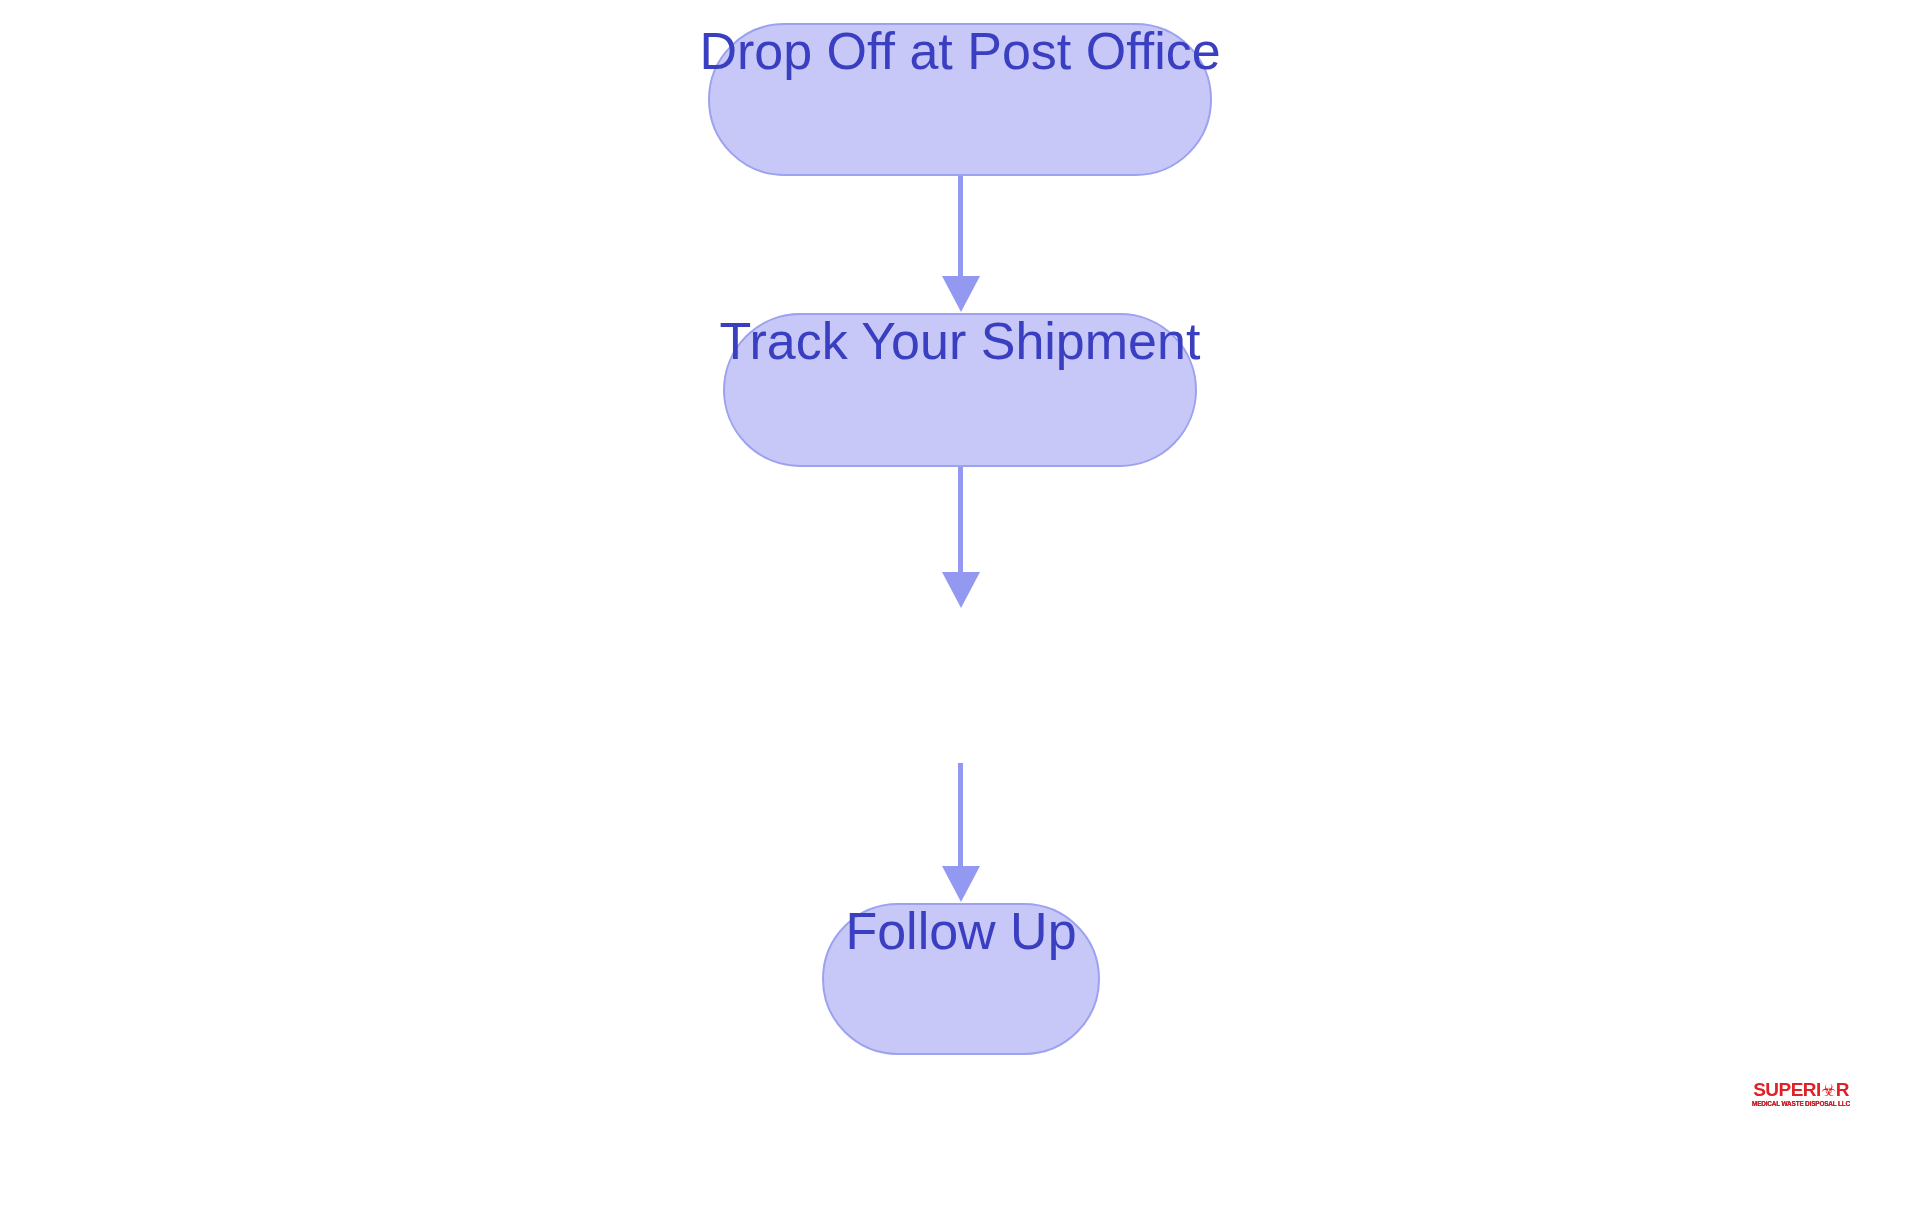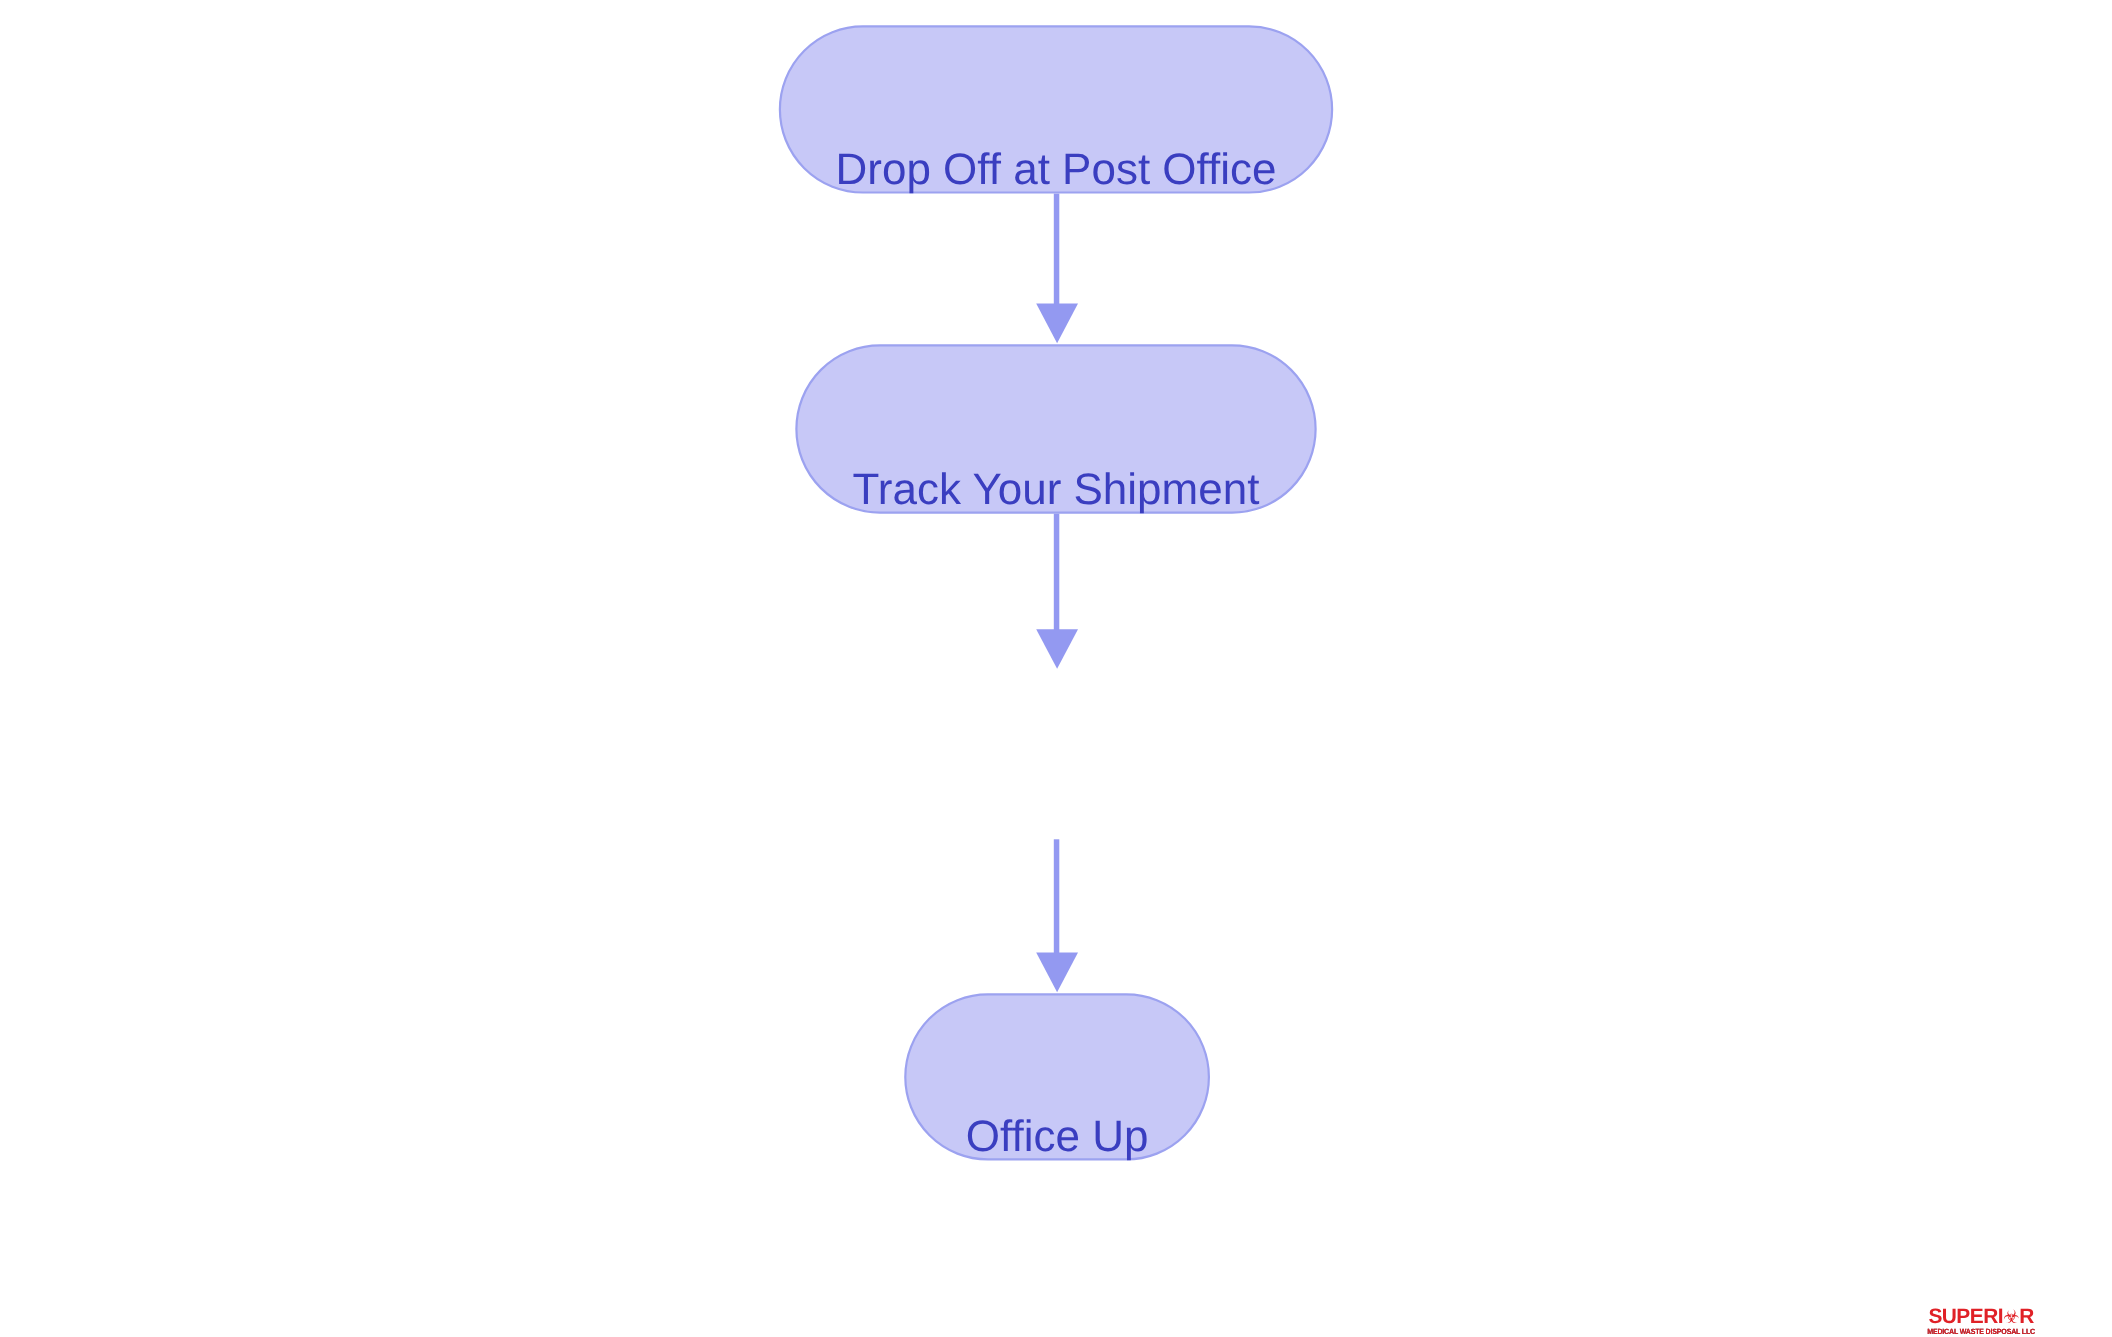--- a/index.html
+++ b/index.html
@@ -10,27 +10,27 @@
     position: relative;
     width: 1920px;
     height: 1215px;
     background: var(--bg, #ffffff);
     overflow: hidden;
   }
 
   .node {
     position: absolute;
     display: flex;
-    align-items: flex-end;
+    align-items: flex-start;
     justify-content: center;
     background: var(--node-fill, #c7c8f7);
     border: 2px solid var(--node-border, #9ca2f0);
     border-radius: 80px;
     color: var(--node-text, #3a3ec0);
-    font-size: 40px;
+    font-size: 52px;
     line-height: 1;
     white-space: nowrap;
     text-align: center;
   }
   .node-1 { left: 708px; top: 23px;  width: 504px; height: 153px; }
   .node-2 { left: 723px; top: 313px; width: 474px; height: 154px; }
   .node-3 { left: 703px; top: 608px; width: 514px; height: 155px; }
   .node-4 { left: 822px; top: 903px; width: 278px; height: 152px; }
 
   .connector-line {
@@ -52,21 +52,21 @@
     border-right: 19px solid transparent;
     border-top: 36px solid var(--arrow, #9399f1);
   }
   .head-1 { top: 276px; }
   .head-2 { top: 572px; }
   .head-3 { top: 866px; }
 
   .watermark {
     position: absolute;
     left: 1743px;
-    top: 1188px;
+    top: 1080px;
     width: 116px;
     text-align: center;
     line-height: 1;
   }
   .wm-title {
     color: var(--wm-red, #e02127);
     font-weight: bold;
     font-size: 19px;
     letter-spacing: -0.5px;
     white-space: nowrap;
@@ -105,21 +105,21 @@
   </div>
 
   <div class="connector-line line-2"></div>
   <div class="connector-arrowhead head-2"></div>
 
 
   <div class="connector-line line-3"></div>
   <div class="connector-arrowhead head-3"></div>
 
   <div class="node node-4">
-    <span>Office Up</span>
+    <span>Follow Up</span>
   </div>
 
   <div class="watermark">
     <div class="wm-title"><span>SUPERI</span><span class="biohazard">☣</span><span>R</span></div>
     <div class="wm-sub">MEDICAL WASTE DISPOSAL LLC</div>
   </div>
 
 </div>
 
 </body></html>

